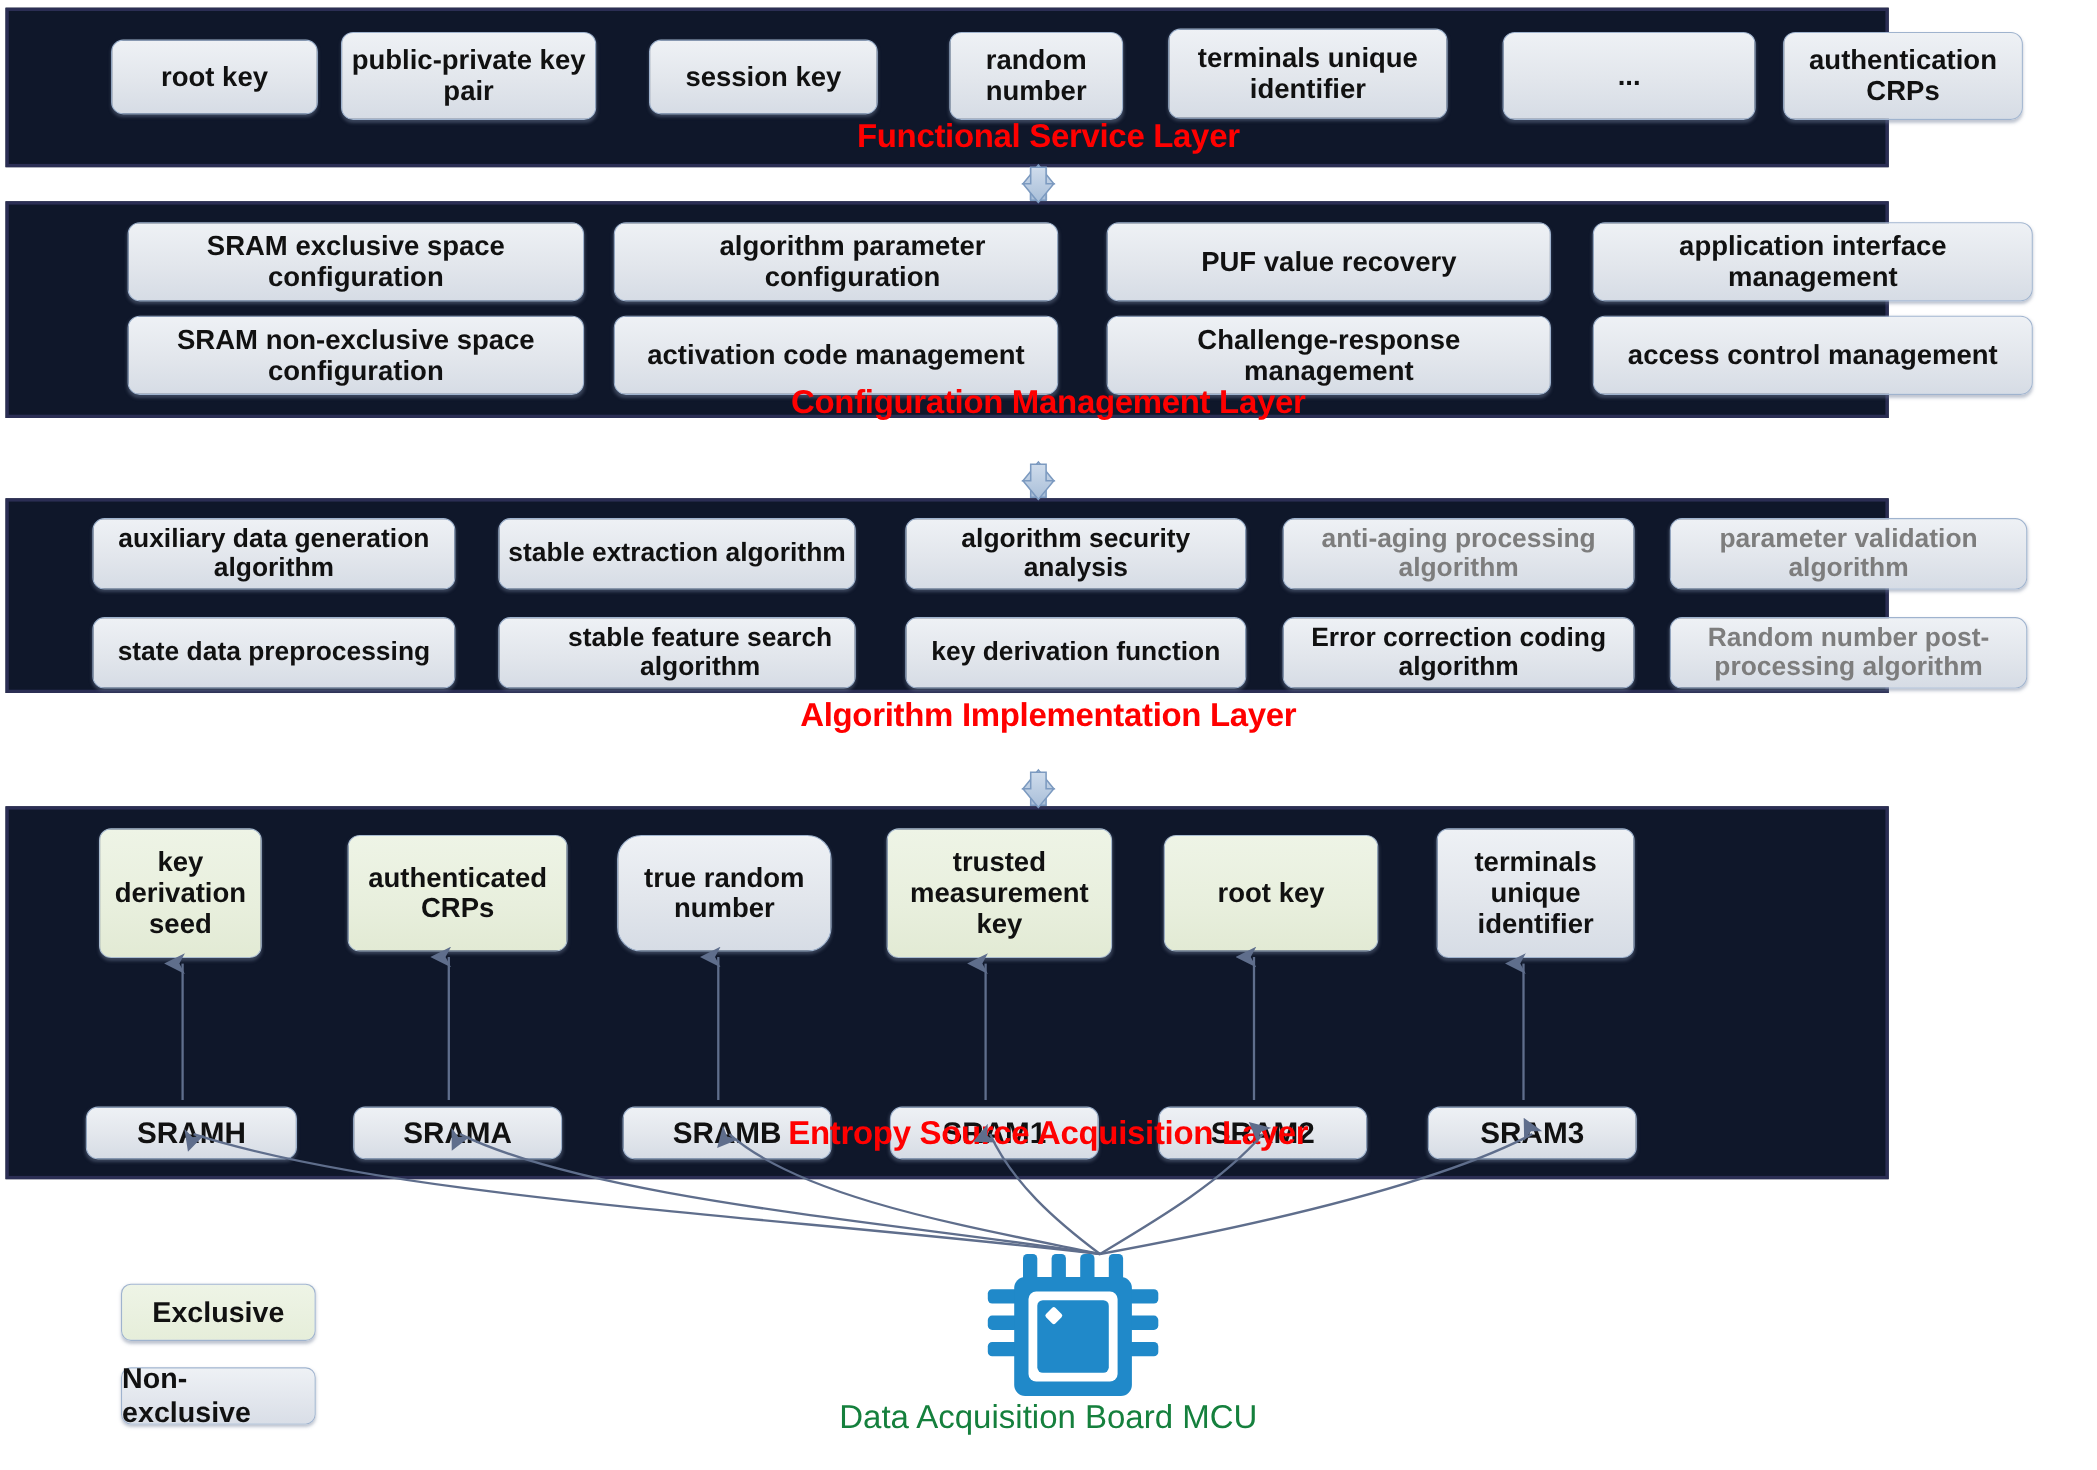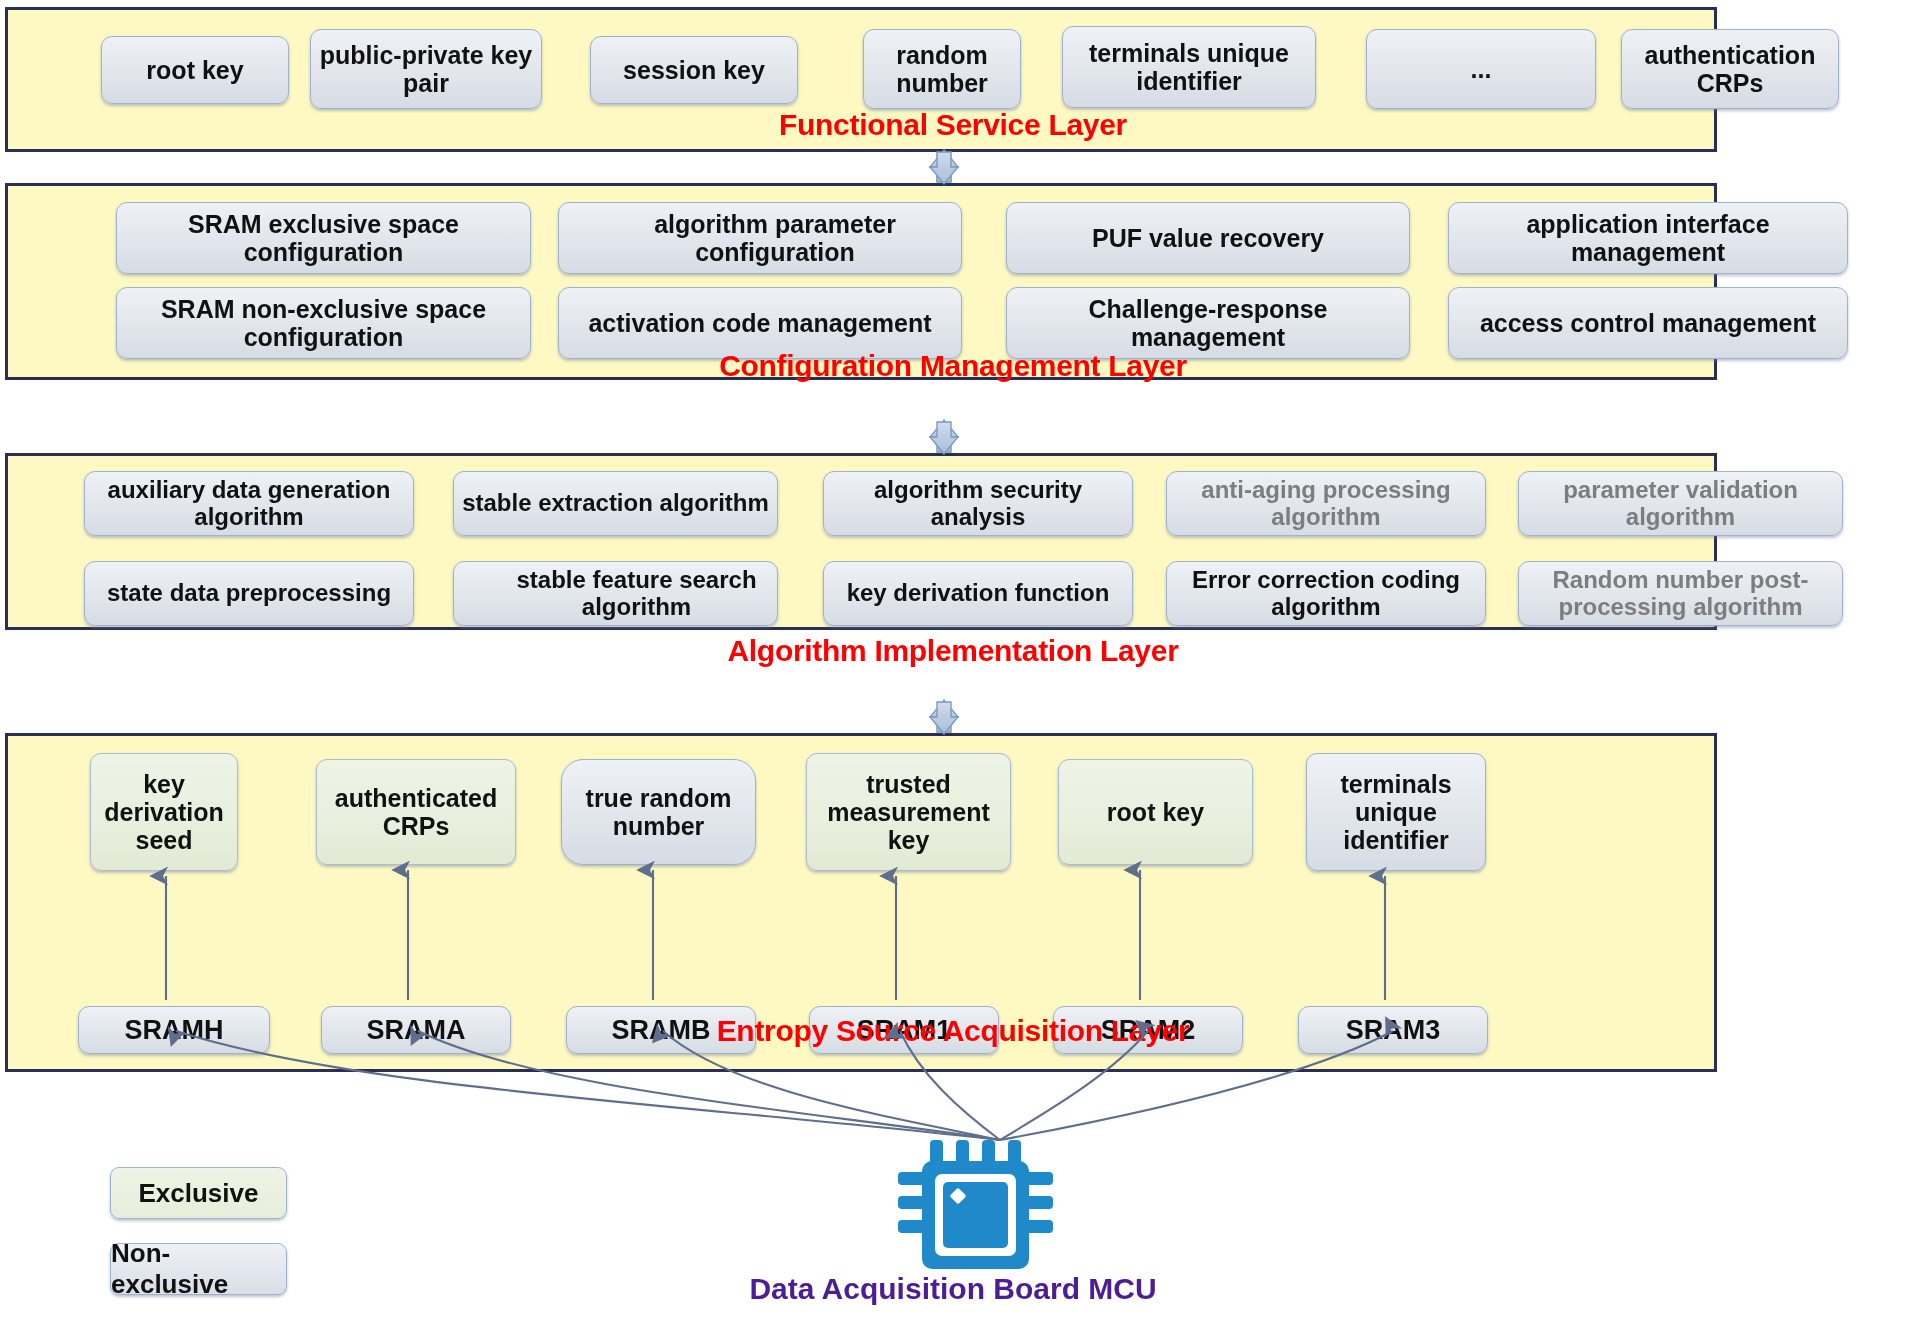--- a/index.html
+++ b/index.html
@@ -4,21 +4,21 @@
 <style>
   html,body{margin:0;padding:0;background:#ffffff;}
   body{
     width:1906px;height:1336px;position:relative;overflow:hidden;
     font-family:"Liberation Sans","DejaVu Sans",sans-serif;
     -webkit-font-smoothing:antialiased;
   }
   .layer{
     position:absolute;left:5px;width:1712px;
     border:3px solid #2b2e54;
-    background:#fef9c3;
+    background:#0f172a;
     box-sizing:border-box;
   }
   .layer-title{
     position:absolute;
     color:#ff0000;
     font-weight:bold;
     font-size:30px;
     letter-spacing:-0.3px;
     white-space:nowrap;
     text-align:center;
@@ -53,21 +53,21 @@
     border:1.5px solid #9fb3ce;border-radius:9px;
     display:flex;align-items:center;justify-content:center;
     font-weight:bold;font-size:26px;color:#111;
     box-shadow:0 2px 3px rgba(110,125,150,.45);
   }
   .legend-box.exclusive{background:linear-gradient(180deg,#eef4e6 0%,#e6eeda 100%);}
   .legend-box.nonexclusive{background:linear-gradient(180deg,#eef1f5 0%,#d9dee7 100%);}
 
   #mcu-caption{
     position:absolute;left:0;width:1906px;top:1272px;
-    text-align:center;font-weight:bold;font-size:30px;color:#4c1d95;
+    text-align:center;font-weight:normal;font-size:30px;color:#15803d;
   }
   svg.overlay{position:absolute;left:0;top:0;width:1906px;height:1336px;pointer-events:none;}
 </style>
 </head>
 <body>
 
 <div class="layer" id="layer1" style="top:7px;height:145px;">
   <div class="node" style="left:93px;top:26px;width:188px;height:68px;">root key</div>
   <div class="node" style="left:302px;top:19px;width:232px;height:80px;">public-private key pair</div>
   <div class="node" style="left:582px;top:26px;width:208px;height:68px;">session key</div>

